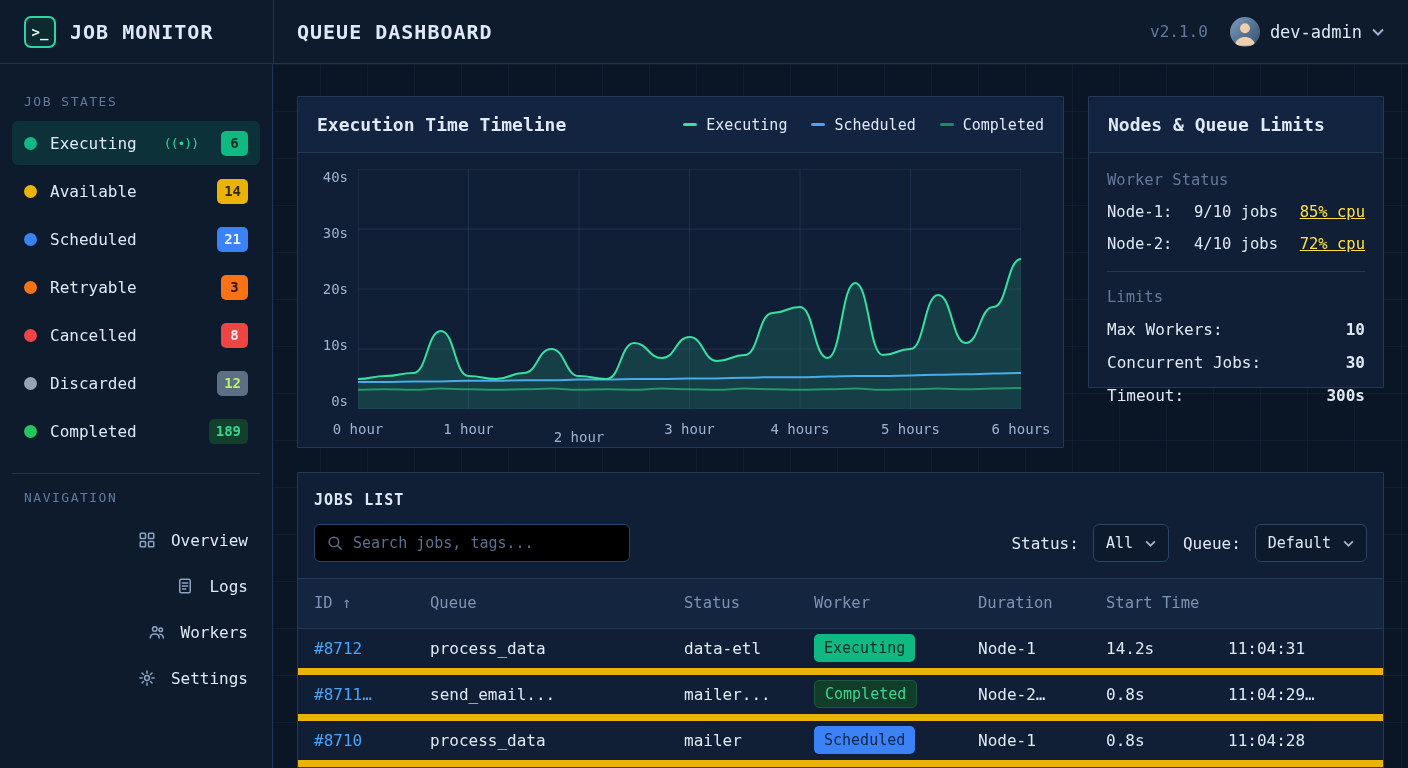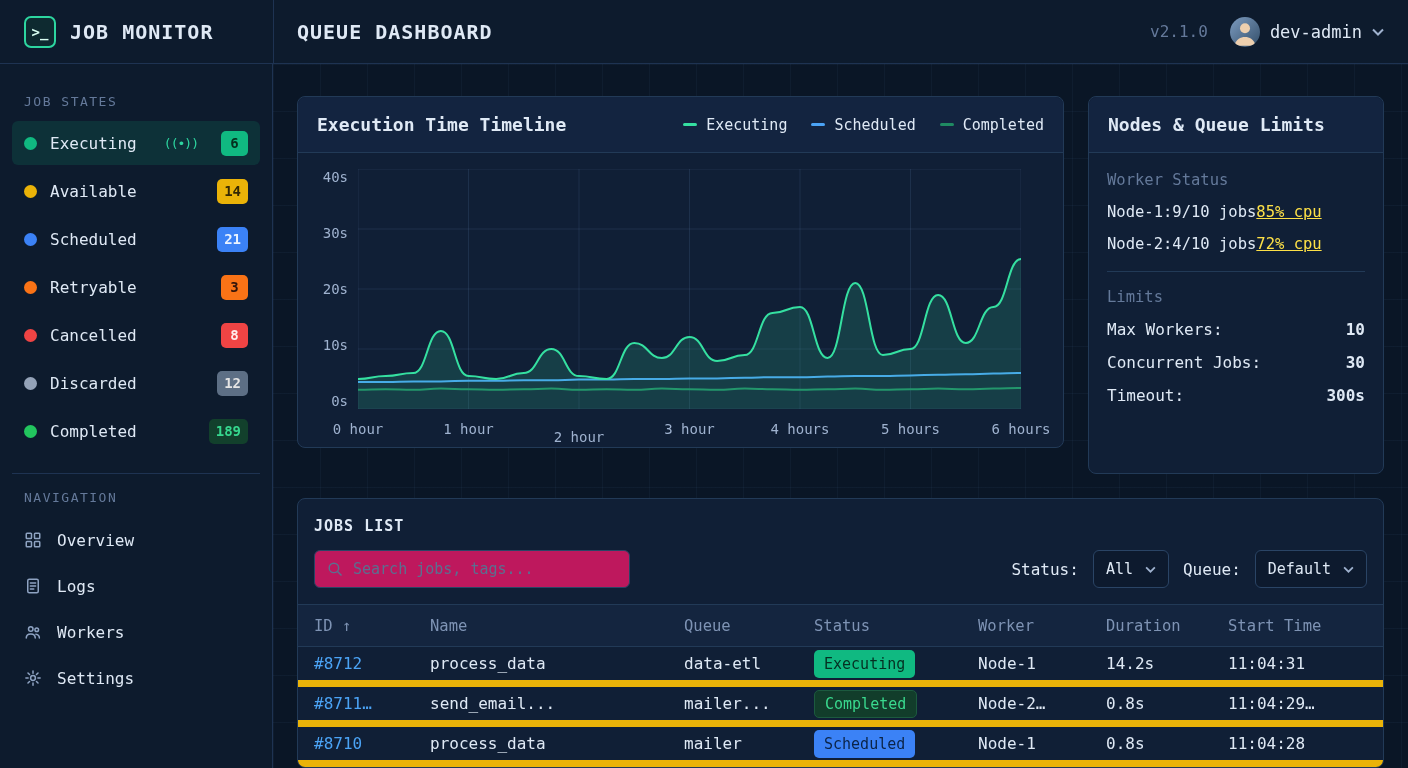--- a/index.html
+++ b/index.html
@@ -59,43 +59,43 @@
   .state-item.executing .count-badge { background: #10b981; color: #05301f; }
   .state-item.available .dot { background: #eab308; }
   .state-item.available .count-badge { background: #eab308; color: #332804; }
   .state-item.scheduled .dot { background: #3b82f6; }
   .state-item.scheduled .count-badge { background: #3b82f6; color: #eaf3ff; }
   .state-item.retryable .dot { background: #f97316; }
   .state-item.retryable .count-badge { background: #f97316; color: #33150a; }
   .state-item.cancelled .dot { background: #ef4444; }
   .state-item.cancelled .count-badge { background: #ef4444; color: #ffecec; }
   .state-item.discarded .dot { background: #94a3b8; }
-  .state-item.discarded .count-badge { background: #5d6f85; color: #e5e5e5; }
+  .state-item.discarded .count-badge { background: #5d6f85; color: #bef264; }
   .state-item.completed .dot { background: #22c55e; }
   .state-item.completed .count-badge { background: #12402c; color: #36d78e; }
   .sidebar-divider { height: 1px; background: #1e3352; margin: 20px 0 16px; }
   .nav-item {
     display: flex; align-items: center; gap: 15px; height: 46px; padding: 0 12px;
-    font-size: 16px; border-radius: 6px; cursor: pointer;
+    font-size: 16px; border-radius: 6px; cursor: pointer; justify-content: flex-end;
   }
   .nav-item svg { stroke: #8ea3c2; fill: none; stroke-width: 2; stroke-linecap: round; }
 
   
   .main {
     position: fixed; left: 273px; top: 64px; right: 0; bottom: 0;
     padding: 32px 24px 0;
     background-color: #0a1626;
     background-image:
       linear-gradient(rgba(120,160,220,0.05) 1px, transparent 1px),
       linear-gradient(90deg, rgba(120,160,220,0.05) 1px, transparent 1px);
     background-size: 47px 47px;
     display: flex; flex-direction: column;
   }
   .row-top { display: flex; gap: 24px; }
-  .card { background: #101f36; border: 1px solid #223a57; border-radius: 8px; }
+  .card { background: #101f36; border: 1px solid #223a57; border-radius: 1px; }
   .card-head {
     height: 56px; display: flex; align-items: center; padding: 0 19px;
     border-bottom: 1px solid #223a57; background: #132440; border-radius: 8px 8px 0 0;
   }
   .card-title { font-size: 18px; font-weight: bold; }
 
   
   .timeline-card { flex: 1; height: 352px; display: flex; flex-direction: column; min-width: 0; }
   .legend { margin-left: auto; display: flex; gap: 24px; font-size: 15px; }
   .legend-item { display: flex; align-items: center; gap: 9px; }
@@ -113,36 +113,36 @@
   .x-axis span { position: absolute; top: 12px; transform: translateX(-50%); white-space: nowrap; }
   .x-axis span:nth-child(1) { left: 0%; }
   .x-axis span:nth-child(2) { left: 16.666%; }
   .x-axis span:nth-child(3) { left: 33.333%; margin-top: 8px; }
   .x-axis span:nth-child(4) { left: 50%; }
   .x-axis span:nth-child(5) { left: 66.666%; }
   .x-axis span:nth-child(6) { left: 83.333%; }
   .x-axis span:nth-child(7) { left: 100%; }
 
   
-  .nodes-card { width: 296px; height: 378px; flex-shrink: 0; }
+  .nodes-card { width: 296px; height: 292px; flex-shrink: 0; }
   .nodes-body { padding: 18px 18px 0; font-size: 15.5px; }
   .nc-sub { color: #64799a; margin-bottom: 14px; }
-  .worker-row { display: flex; justify-content: flex-start; margin-bottom: 14px; }
+  .worker-row { display: flex; justify-content: space-between; margin-bottom: 14px; }
   .worker-row .cpu { color: #fde047; text-decoration: underline; }
   .nc-divider { height: 1px; background: #223a57; margin: 18px 0 16px; }
   .limit-row { display: flex; justify-content: space-between; margin-bottom: 14px; font-size: 16px; }
   .limit-row .val { font-weight: bold; }
 
   
   .jobs-card { margin-top: 24px; flex: 1; display: flex; flex-direction: column; overflow: hidden; min-height: 0; }
   .jobs-head { padding: 17px 16px 0; }
   .jobs-title { font-size: 15px; font-weight: bold; letter-spacing: 1px; }
   .toolbar { display: flex; align-items: center; padding: 15px 16px 16px; }
   .search {
-    width: 316px; height: 38px; background: #be185d; border: 1px solid #2a4465;
+    width: 316px; height: 38px; background: #000000; border: 1px solid #2a4465;
     border-radius: 6px; display: flex; align-items: center; padding: 11px 12px; gap: 10px;
   }
   .search svg { stroke: #5a7090; fill: none; stroke-width: 2; flex-shrink: 0; }
   .search input { flex: 1; background: transparent; border: none; outline: none; color: #dfe9f5; font: inherit; font-size: 15px; }
   .search input::placeholder { color: #5a7090; }
   .toolbar-right { margin-left: auto; display: flex; align-items: center; gap: 14px; font-size: 16px; }
   .select {
     height: 38px; background: #0d1a2e; border: 1px solid #2a4465; border-radius: 6px;
     display: flex; align-items: center; gap: 12px; padding: 0 12px; font-size: 15px; cursor: pointer;
   }
@@ -386,21 +386,20 @@
           <span>Default</span>
           <svg class="chev" width="11" height="7" viewBox="0 0 12 8">
             <polyline points="1,1.5 6,6.5 11,1.5"></polyline>
           </svg>
         </div>
       </div>
     </div>
 
     <div class="thead">
       <span>ID ↑</span>
-      <span>Name</span>
       <span>Queue</span>
       <span>Status</span>
       <span>Worker</span>
       <span>Duration</span>
       <span>Start Time</span>
     </div>
 
     <div class="trow">
       <span class="cell id-link">#8712</span>
       <span class="cell">process_data</span>

